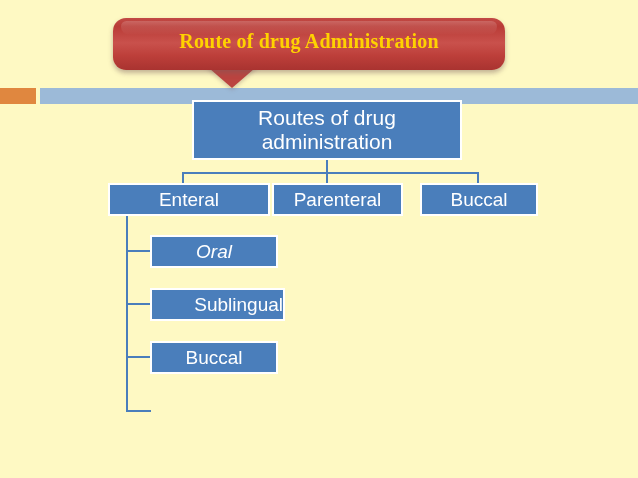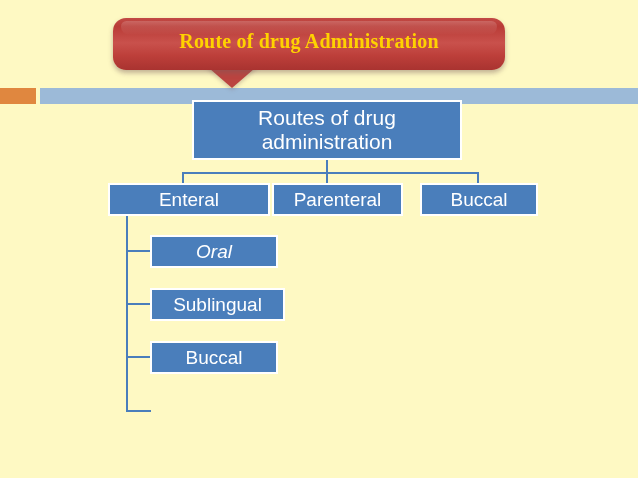--- a/index.html
+++ b/index.html
@@ -123,21 +123,21 @@
   }
   .node-root .label {
     display: block;
     width: 100%;
   }
   .node-l2-enteral    { left: 108px; top: 183px; width: 162px; height: 33px; }
   .node-l2-parenteral { left: 272px; top: 183px; width: 131px; height: 33px; }
   .node-l2-topical    { left: 420px; top: 183px; width: 118px; height: 33px; }
 
   .node-l3-oral       { left: 150px; top: 235px; width: 128px; height: 33px; font-style: italic; }
-  .node-l3-sublingual { left: 150px; top: 288px; width: 135px; height: 33px; }
+  .node-l3-sublingual { left: 150px; top: 288px; width: 135px; height: 33px; justify-content: flex-end; }
   .node-l3-buccal     { left: 150px; top: 341px; width: 128px; height: 33px; text-align: right; }
   .node-l3-rectal     { left: 150px; top: 394px; width: 118px; height: 33px; }
 
   
   .conn {
     position: absolute;
     background: #4a7ebb;
     z-index: 2;
   }
   .conn-v { width: 2px; }

